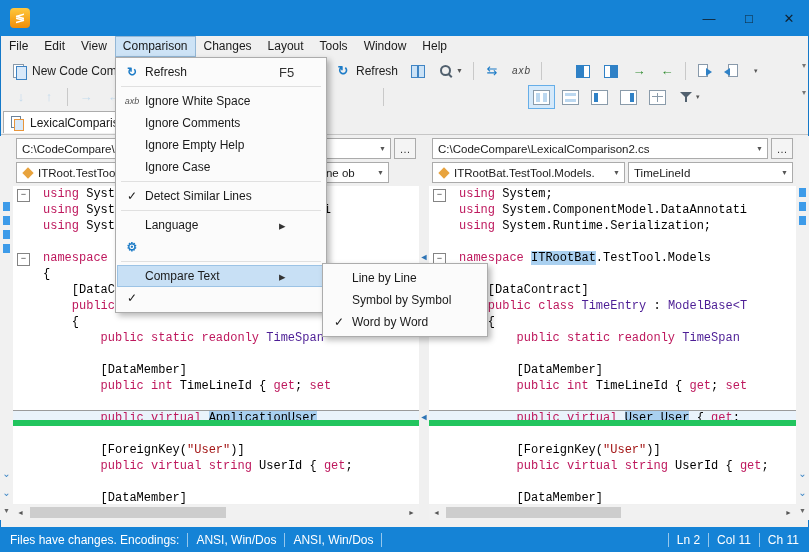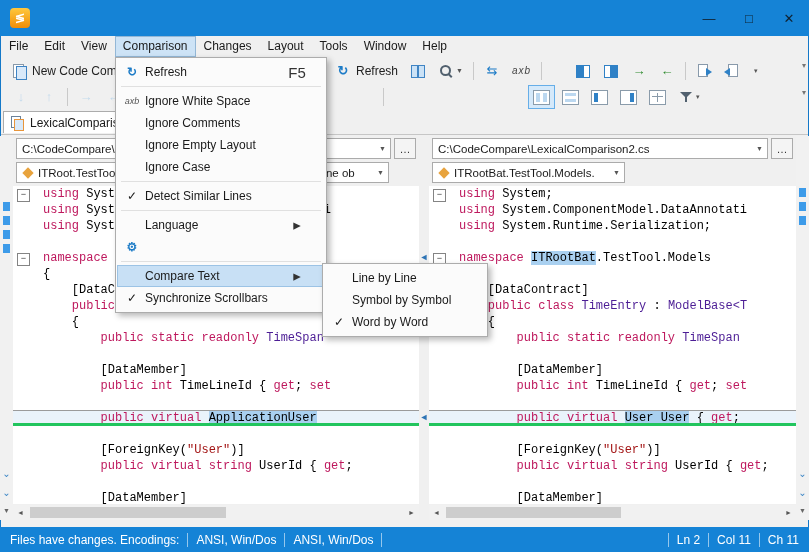--- a/index.html
+++ b/index.html
@@ -92,21 +92,21 @@
   .symico{width:8px;height:8px;background:#E8A33D;transform:rotate(45deg);margin:0 6px 0 2px;flex:none}
 
   .code{position:absolute;left:0;top:50px;right:0;bottom:16px;background:#fff;overflow:hidden}
   .cl{height:16px;line-height:16px;display:flex;white-space:pre;font-family:"Liberation Mono",monospace;font-size:12px;color:#000}
   .cl .fold{width:30px;flex:none}
   .bx{display:inline-block;width:11px;height:11px;border:1px solid #848484;background:#fff;font:9px/10px "Liberation Mono",monospace;text-align:center;color:#333;margin:2px 0 0 4px}
   .cl .txt{flex:1;overflow:hidden}
   .kw{color:#be185d}.ty{color:#4c1d95}.str{color:#A31515}.pl{color:#000}
   .hl{background:#A9D0F0}
   .lbg{background:#EAF3FB}
-  .blk{border-top:1px solid #9B9B9B;border-bottom:3px solid #22c55e;box-sizing:border-box;line-height:14px;height:16px}
+  .blk{border-top:1px solid #9B9B9B;border-bottom:6px solid #22c55e;box-sizing:border-box;line-height:14px;height:16px}
 
   .hs{position:absolute;left:0;right:0;bottom:0;height:15px;background:#F1F1F1;display:flex;align-items:center}
   .hs .ar{width:15px;text-align:center;font-size:7px;color:#555;flex:none}
   .hs .tr{flex:1;position:relative;height:100%}
   .hs .th{position:absolute;left:2px;top:2px;height:11px;width:52%;background:#CDCDCD}
 
   .gutter{position:absolute;left:419px;top:136px;width:10px;height:384px;background:#F0F0F0}
   .gmark{position:absolute;left:0;width:10px;font-size:9px;line-height:10px;color:#2E74B5;text-align:center}
 
   .vs{position:absolute;top:136px;width:13px;height:384px;background:#F1F1F1}
@@ -123,21 +123,21 @@
   
   .menu{position:absolute;background:#FBFBFB;border:1px solid #ACACAC;box-shadow:3px 3px 6px rgba(0,0,0,.28);z-index:50;padding:3px 1px;font-size:12px;color:#1A1A1A}
   .mainmenu{left:115px;top:57px;width:208px}
   .submenu{left:322px;top:263px;width:162px;z-index:60}
   .mrow{height:22px;display:flex;align-items:center;padding:0 2px}
   .mrow.hl{background:#C8E0F5;box-shadow:inset 0 0 0 1px #9CC3E5}
   .mico{width:26px;flex:none;text-align:center;font-size:12px;color:#222}
   .mico.blue{color:#1E7CC7;font-weight:bold}
   .mico.axb{font-size:9px;font-style:italic;color:#555}
   .mlabel{flex:1;white-space:nowrap}
-  .mright{width:36px;flex:none;text-align:center;padding-right:8px;font-size:15px;color:#333}
+  .mright{width:36px;flex:none;text-align:left;padding-right:8px;font-size:13px;color:#333}
   .msep{height:1px;background:#E0E0E0;margin:3px 4px}
 </style>
 </head>
 <body>
 
 <div class="win">
 
   <div class="titlebar">
     <div class="appicon">≶</div>
     <div class="winbtns">
@@ -355,20 +355,24 @@
       <div class="combo">
         <span class="ctext">C:\CodeCompare\LexicalComparison2.cs</span>
         <span class="carrow">▼</span>
       </div>
       <div class="browse">…</div>
     </div>
     <div class="symrow">
       <div class="combo c1">
         <span class="symico"></span>
         <span class="ctext">ITRootBat.TestTool.Models.</span>
+        <span class="carrow">▼</span>
+      </div>
+      <div class="combo c2">
+        <span class="ctext">TimeLineId</span>
         <span class="carrow">▼</span>
       </div>
     </div>
     <div class="code" id="code-right">
         <div class="cl"><span class="fold"><span class="bx">−</span></span><span class="txt"><span class="kw">using</span><span class="pl"> System;</span></span></div>
         <div class="cl"><span class="fold"></span><span class="txt"><span class="kw">using</span><span class="pl"> System.ComponentModel.DataAnnotati</span></span></div>
         <div class="cl"><span class="fold"></span><span class="txt"><span class="kw">using</span><span class="pl"> System.Runtime.Serialization;</span></span></div>
         <div class="cl"><span class="fold"></span><span class="txt"></span></div>
         <div class="cl"><span class="fold"><span class="bx">−</span></span><span class="txt"><span class="kw">namespace</span><span class="pl"> </span><span class="hl">ITRootBat</span><span class="pl">.TestTool.Models</span></span></div>
         <div class="cl"><span class="fold"></span><span class="txt"><span class="pl">{</span></span></div>
@@ -433,21 +437,21 @@
         <span class="mlabel">Ignore White Space</span>
         <span class="mright"></span>
       </div>
       <div class="mrow">
         <span class="mico"></span>
         <span class="mlabel">Ignore Comments</span>
         <span class="mright"></span>
       </div>
       <div class="mrow">
         <span class="mico"></span>
-        <span class="mlabel">Ignore Empty Layout</span>
+        <span class="mlabel">Ignore Empty Help</span>
         <span class="mright"></span>
       </div>
       <div class="mrow">
         <span class="mico"></span>
         <span class="mlabel">Ignore Case</span>
         <span class="mright"></span>
       </div>
       <div class="msep"></div>
       <div class="mrow">
         <span class="mico">✓</span>
@@ -465,21 +469,20 @@
         <span class="mright"></span>
       </div>
       <div class="msep"></div>
       <div class="mrow hl">
         <span class="mico"></span>
         <span class="mlabel">Compare Text</span>
         <span class="mright">▸</span>
       </div>
       <div class="mrow">
         <span class="mico">✓</span>
-        <span class="mlabel">Synchronize Scrollbars</span>
         <span class="mright"></span>
       </div>
     </div>
 
   <div class="menu submenu">
       <div class="mrow">
         <span class="mico"></span>
         <span class="mlabel">Line by Line</span>
         <span class="mright"></span>
       </div>

